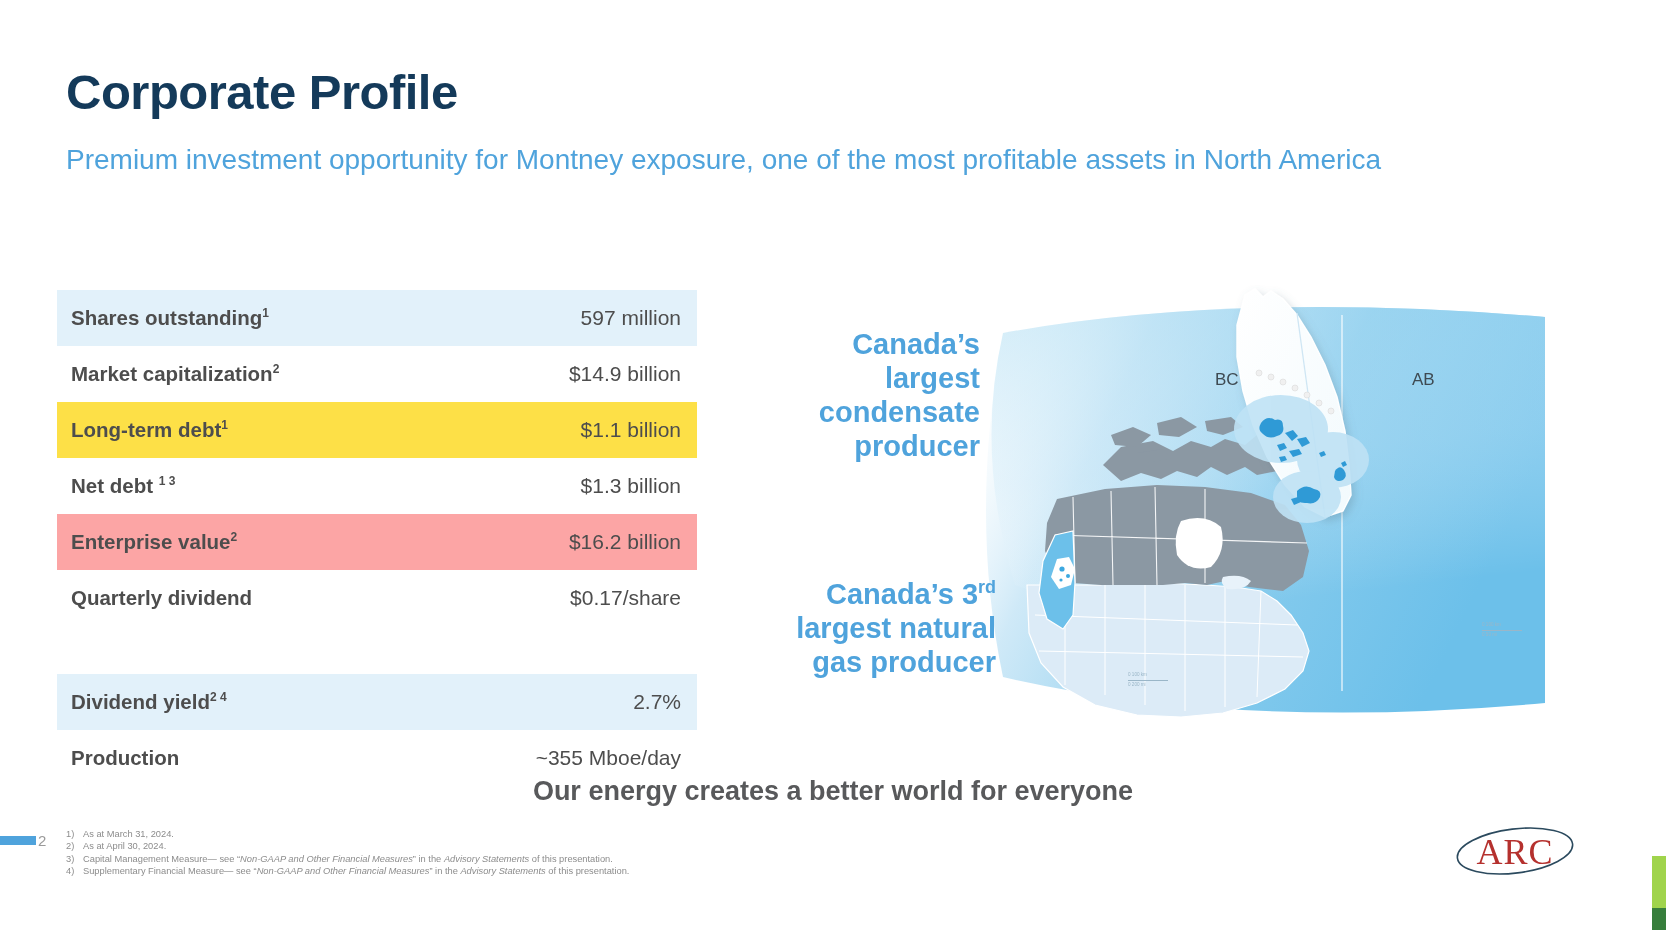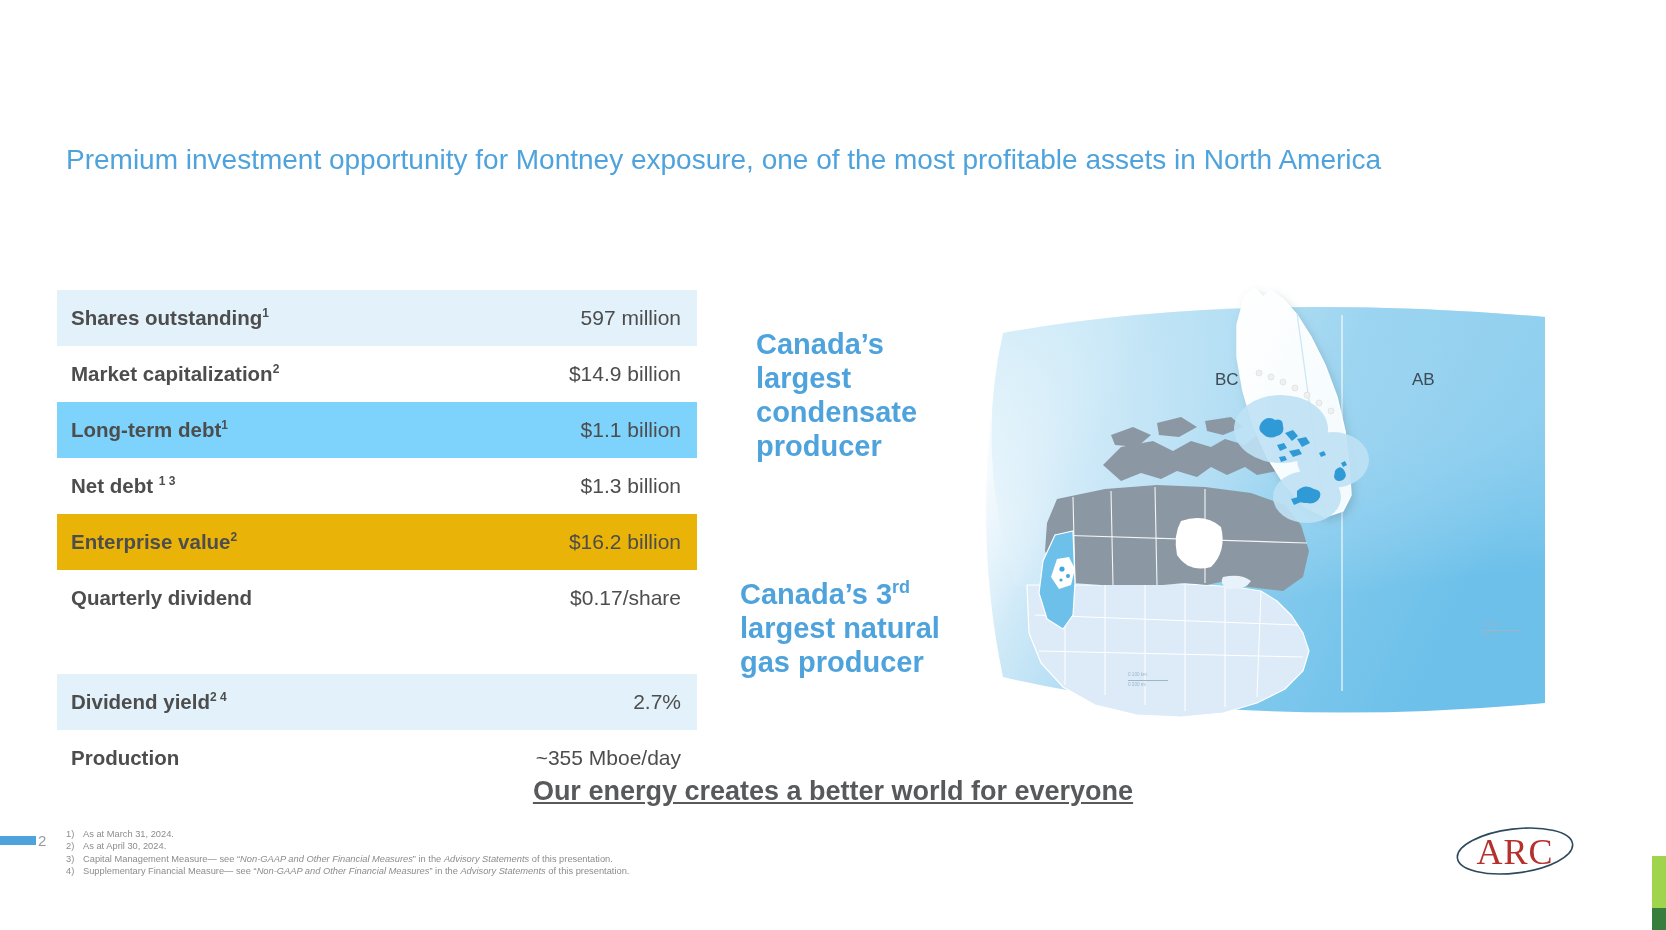--- a/index.html
+++ b/index.html
@@ -75,21 +75,21 @@
   }
   .metric-value {
     font-size: 21px;
     color: #4D4D4D;
     white-space: nowrap;
   }
 
   
   .callout {
     position: absolute;
-    text-align: left;
+    text-align: right;
     color: #4FA3DC;
     font-weight: bold;
     line-height: 1.17;
     z-index: 5;
   }
   .callout sup {
     font-size: 0.62em;
     vertical-align: super;
     line-height: 0;
   }
@@ -212,40 +212,41 @@
     width: 14px;
     height: 22px;
     background: #377E3C;
   }
 </style>
 </head>
 <body>
 
 <div class="slide">
 
+  <div class="page-title" style="color: rgb(20, 58, 90);">Corporate Profile</div>
   <div class="page-subtitle" style="color: rgb(79, 163, 220);">Premium investment opportunity for Montney exposure, one of the most profitable assets in North America</div>
 
   <div class="metrics" id="metrics-table">
       <div class="metric-row shaded" style="background: rgb(226, 241, 250);">
         <div class="metric-label">Shares outstanding<sup>1</sup></div>
         <div class="metric-value">597 million</div>
       </div>
       <div class="metric-row">
         <div class="metric-label">Market capitalization<sup>2</sup></div>
         <div class="metric-value">$14.9 billion</div>
       </div>
-      <div class="metric-row shaded" style="background: #7dd3fc;">
+      <div class="metric-row shaded" style="background: #fde047;">
         <div class="metric-label">Long-term debt<sup>1</sup></div>
         <div class="metric-value">$1.1 billion</div>
       </div>
       <div class="metric-row">
         <div class="metric-label">Net debt <sup>1 3</sup></div>
         <div class="metric-value">$1.3 billion</div>
       </div>
-      <div class="metric-row shaded" style="background: #eab308;">
+      <div class="metric-row shaded" style="background: #fca5a5;">
         <div class="metric-label">Enterprise value<sup>2</sup></div>
         <div class="metric-value">$16.2 billion</div>
       </div>
       <div class="metric-row">
         <div class="metric-label">Quarterly dividend</div>
         <div class="metric-value">$0.17/share</div>
       </div>
       <div class="metric-row shaded" style="background: rgb(226, 241, 250); margin-top: 48px;">
         <div class="metric-label">Dividend yield<sup>2 4</sup></div>
         <div class="metric-value">2.7%</div>
@@ -383,21 +384,21 @@
     <div>0          100 km</div>
     <div class="scale-line"></div>
     <div>0           200 mi</div>
   </div>
 
   <div class="callout" id="callout-condensate" style="color: rgb(79, 163, 220);">Canada’s largest condensate producer</div>
   <div class="callout" id="callout-gas" style="color: rgb(79, 163, 220);">
     <span>Canada’s 3</span><sup>rd</sup><span> largest natural gas producer</span>
   </div>
 
-  <div class="tagline" style="color: rgb(88, 89, 91); text-decoration: underline;">Our energy creates a better world for everyone</div>
+  <div class="tagline" style="color: rgb(88, 89, 91);">Our energy creates a better world for everyone</div>
 
   <div class="footer-bar" style="background: rgb(79, 163, 220);"></div>
   <div class="page-number">2</div>
   <div class="footnotes" id="footnotes">
       <div class="footnote">
         <span class="footnote-num">1)</span>
         <span>As at March 31, 2024.</span>
       </div>
       <div class="footnote">
         <span class="footnote-num">2)</span>

